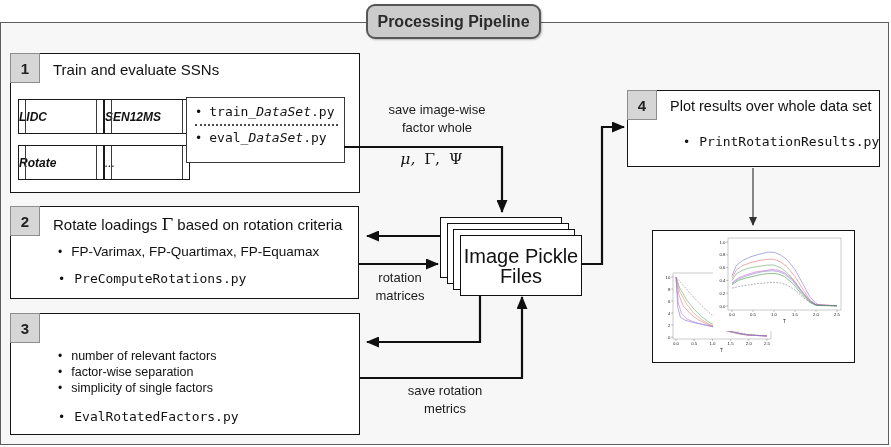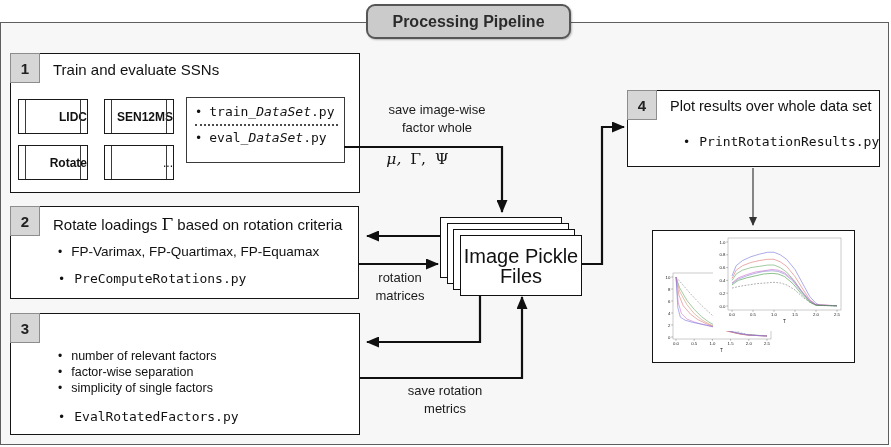--- a/index.html
+++ b/index.html
@@ -2,43 +2,43 @@
 <html><head>
 <meta charset="utf-8">
 <style>
   * { box-sizing: border-box; margin: 0; padding: 0; }
   body { background:#fff; font-family:"Liberation Sans", sans-serif; color:#111; }
   .page { position:relative; width:891px; height:447px; background:#fff; overflow:hidden; }
 
   .container { position:absolute; left:0; top:22px; width:889px; height:423px;
                background:#f7f7f7; border:1px solid #5e5e5e; }
 
-  .title-box { position:absolute; left:366px; top:4px; width:205px; height:35px; z-index:11;
+  .title-box { position:absolute; left:366px; top:4px; width:175px; height:35px; z-index:11;
                background:#cbcbcb; border:2px solid #565656; border-radius:9px;
                display:flex; align-items:center; justify-content:center;
                font-size:16px; font-weight:bold; color:#2b2b2b;
                box-shadow:1px 1px 2px rgba(0,0,0,.25); }
 
   .step-box { position:absolute; background:#fff; border:1.5px solid #151515; z-index:2; }
   .badge { position:absolute; left:-1px; top:-1px; width:30px; height:30px;
            background:#d6d6d6; border:1px solid #8d8d8d;
            display:flex; align-items:center; justify-content:center;
            font-size:15px; font-weight:bold; color:#222; }
   .box-title { position:absolute; left:42px; top:7px; font-size:15px; white-space:nowrap; }
 
   #box1 { left:10px; top:53px; width:350px; height:140px; }
   #box2 { left:10px; top:206px; width:349px; height:93px; }
   #box3 { left:10px; top:313px; width:350px; height:122px; }
   #box4 { left:627px; top:90px; width:253px; height:77px; }
 
   .gamma { font-family:"DejaVu Serif", serif; font-size:17px; }
 
-  .dataset-card { position:absolute; width:70px; height:35px; background:#fff;
-                  border:1.3px solid #1a1a1a; display:flex; align-items:center; justify-content:flex-end;
-                  font-size:12px; font-weight:bold; }
+  .dataset-card { position:absolute; width:86px; height:35px; background:#fff;
+                  border:1.3px solid #1a1a1a; display:flex; align-items:center; justify-content:flex-start;
+                  font-size:12px; font-weight:bold;font-style:italic; }
   .vline { position:absolute; top:0; bottom:0; width:1.2px; background:#3a3a3a; }
   .vline.l { left:6px; } .vline.r { right:6px; }
 
   .script-box { position:absolute; left:175px; top:43px; width:159px; height:66px;
                 background:#fff; border:1.4px solid #3a3a3a; padding:6px 6px 4px 8px; }
   .mono { font-family:"DejaVu Sans Mono", monospace; font-size:13px; }
   .mono i { font-style:italic; }
   .script-line { display:flex; align-items:baseline; white-space:nowrap; }
   .script-line .dot { font-size:12px; margin-right:7px; }
   .dotted-div { border-top:2px dotted #4a4a4a; margin:5px 0 4px 0; }
@@ -164,21 +164,21 @@
   <div class="sheet" style="left:453px; top:229px;"></div>
   <div class="sheet front" style="left:460px; top:235px;">
     <span>Image Pickle</span>
     <span>Files</span>
   </div>
 
   <div class="flow-label" style="left:437px; top:101px;">
     <div>save image-wise</div>
     <div>factor whole</div>
   </div>
-  <div class="math-label" style="left:422px; top:150px;">
+  <div class="math-label" style="left:436px; top:150px;">
     <span class="mu">μ,</span><span>Γ,</span><span>Ψ</span>
   </div>
   <div class="flow-label" style="left:445px; top:382px;">
     <div>save rotation</div>
     <div>metrics</div>
   </div>
   <div class="flow-label" style="left:400px; top:269px;">
     <div>rotation</div>
     <div>matrices</div>
   </div>

